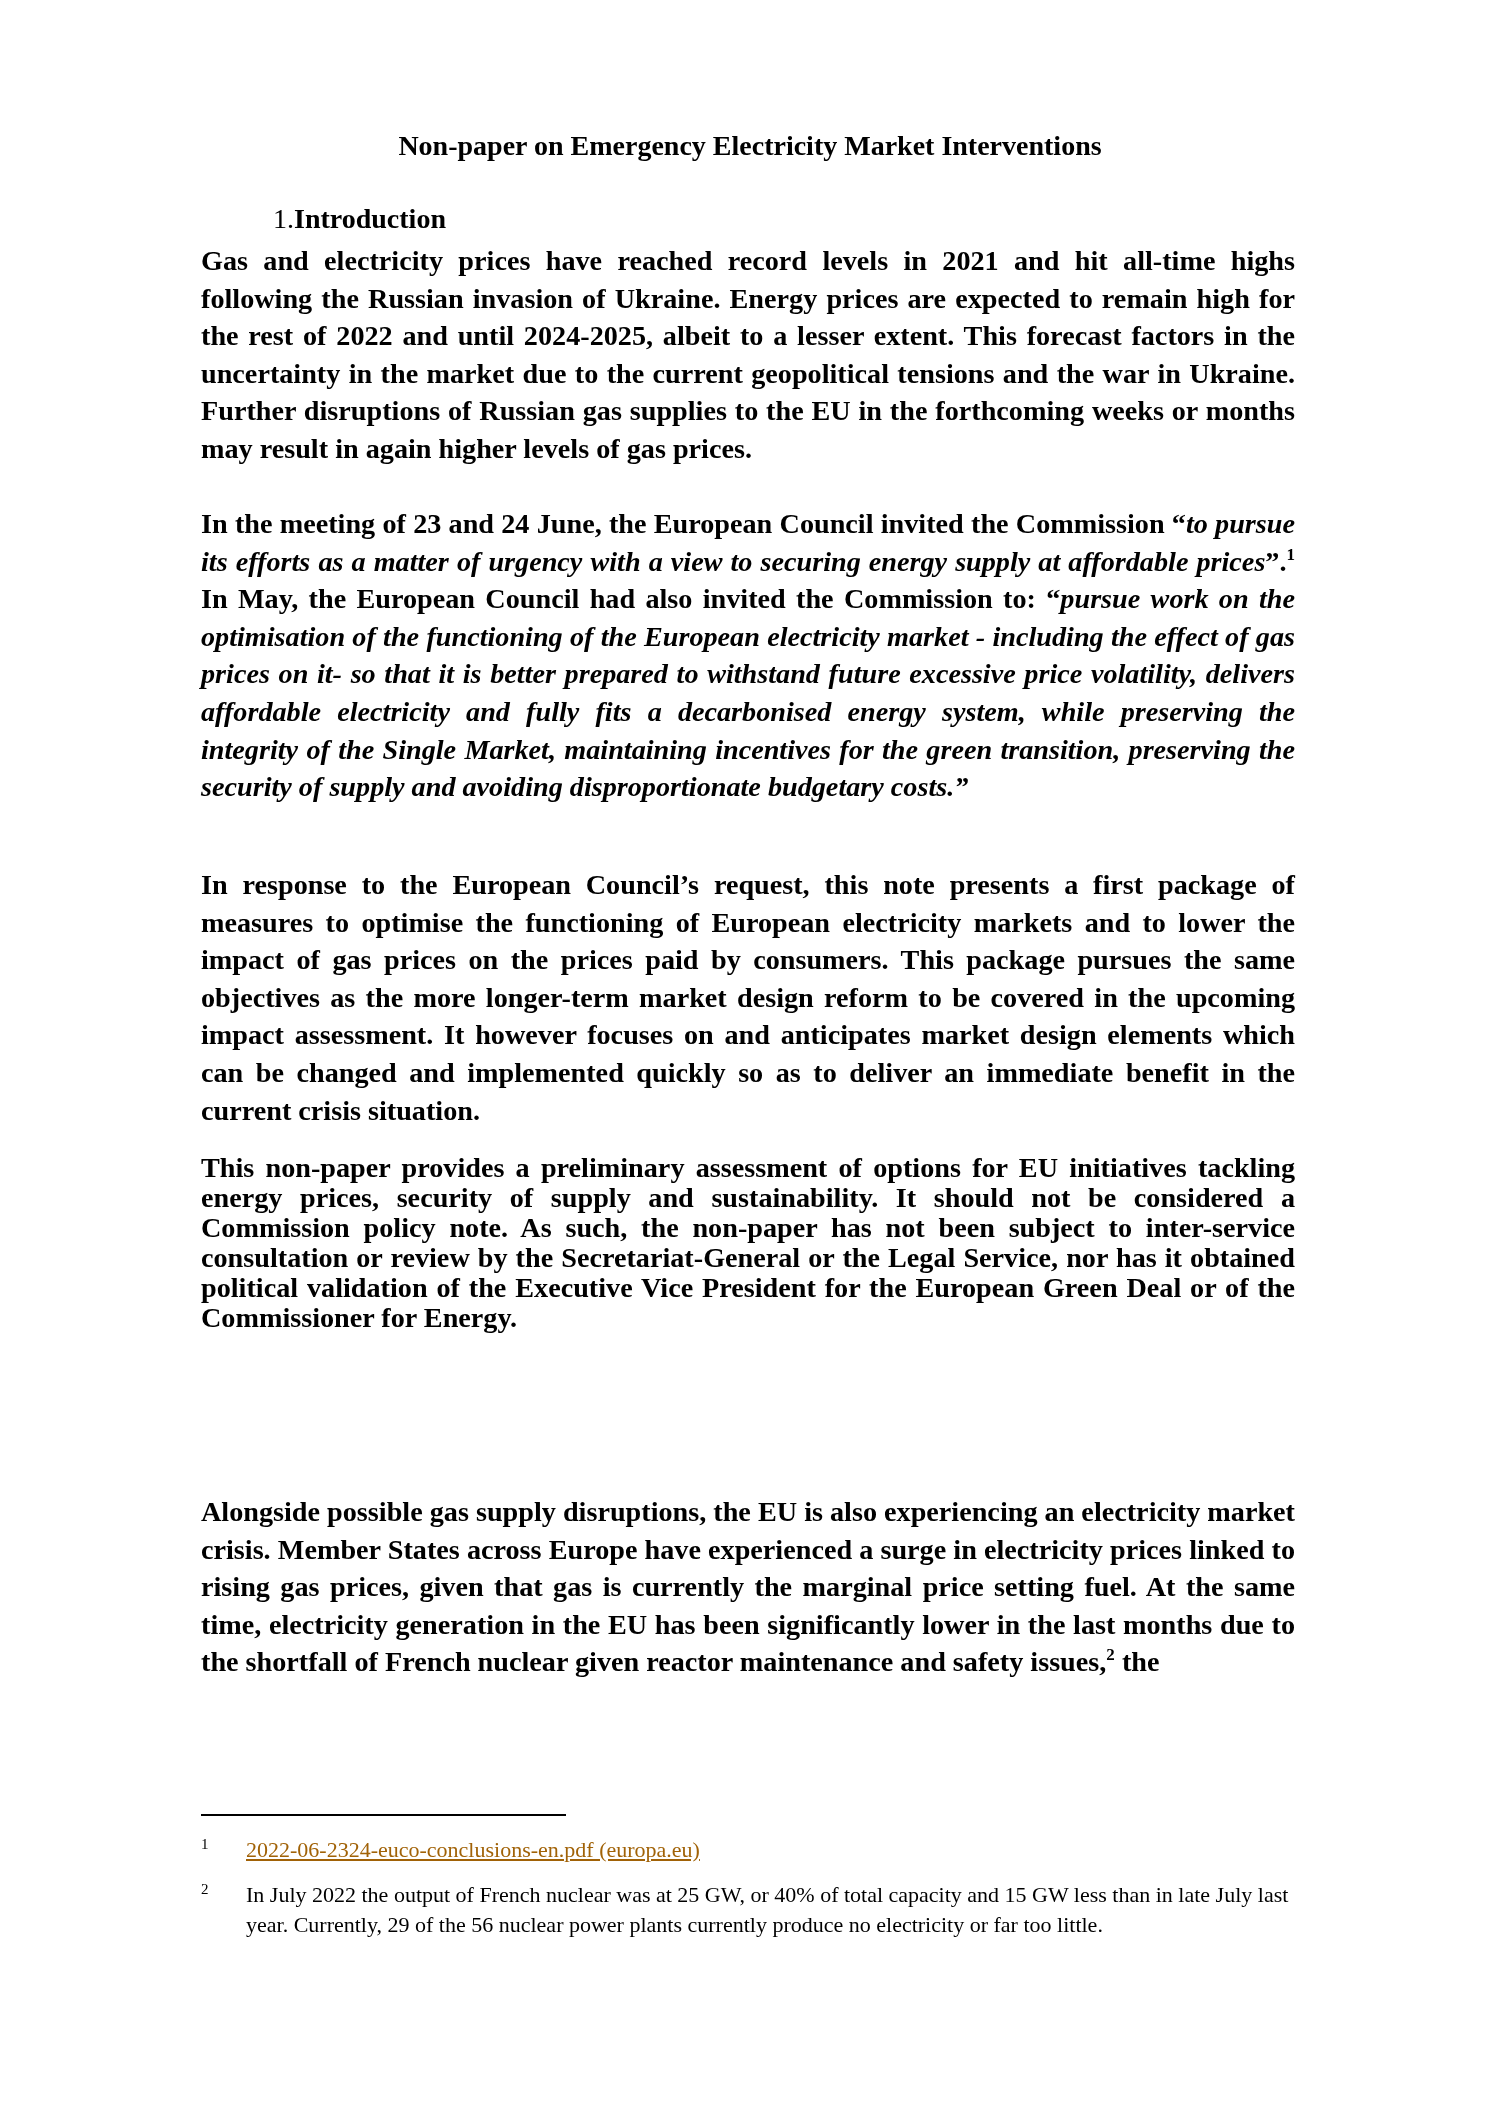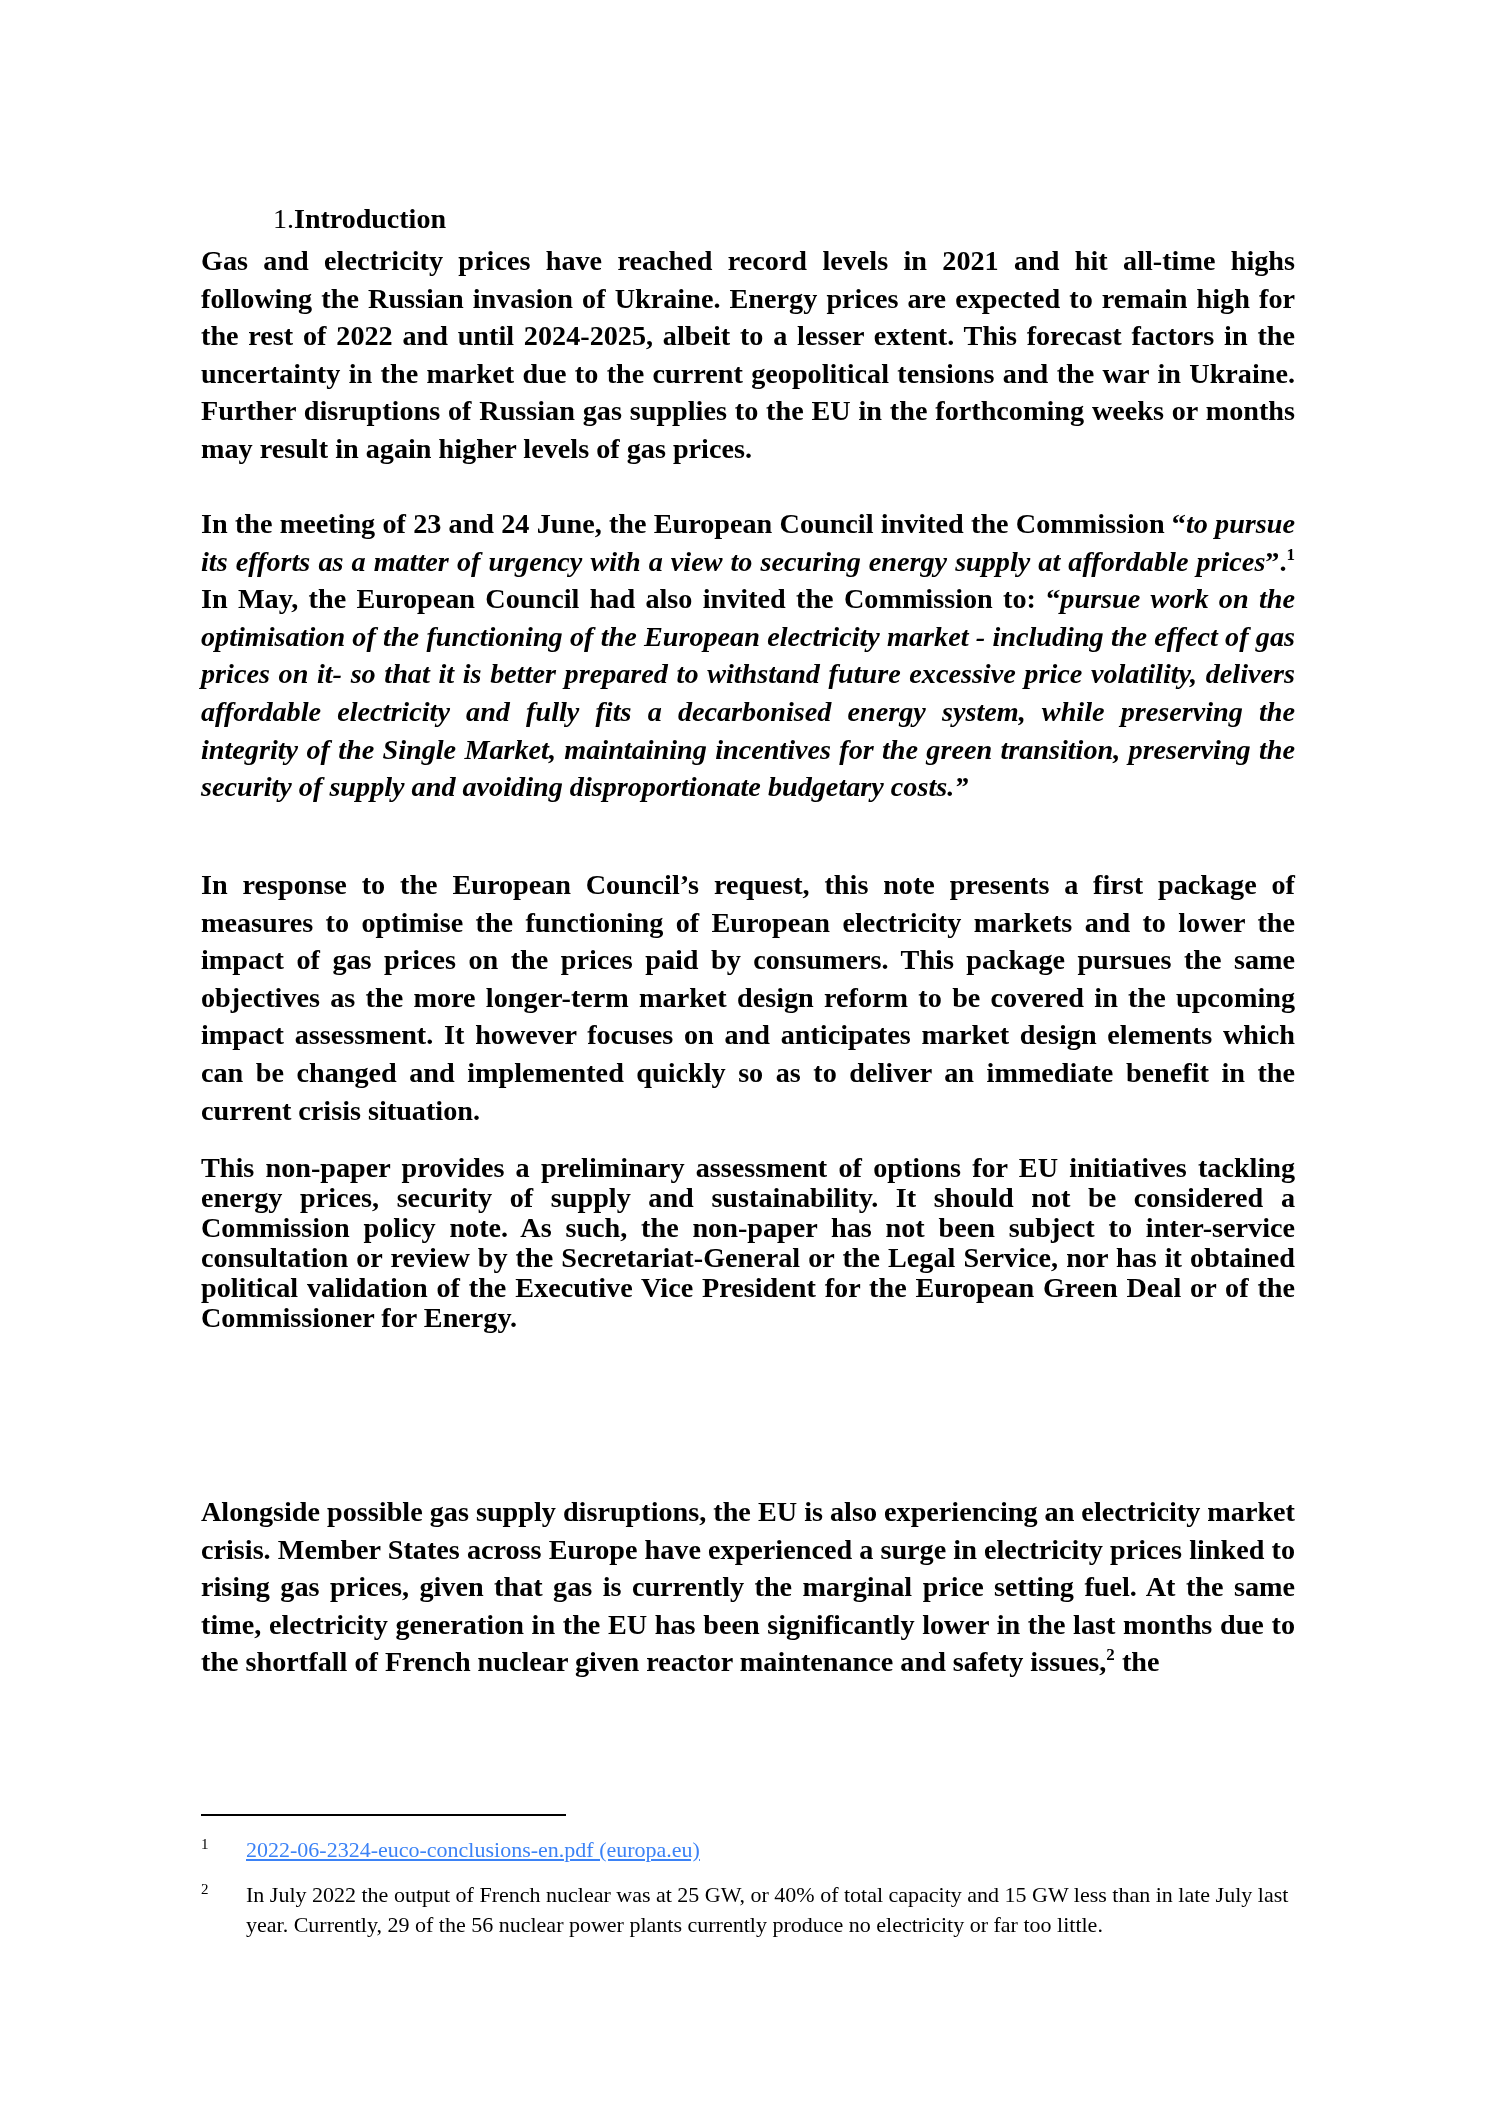--- a/index.html
+++ b/index.html
@@ -14,27 +14,28 @@
   .h2 .num { display: inline-block; width: 52px; }
   .para { position: absolute; left: 201px; width: 1094px; font-size: 28.2px; line-height: 37.6px;
           text-align: justify; font-weight: bold; }
   .para.tight { line-height: 30px; }
   .para i { font-style: italic; }
   sup { font-size: 17px; line-height: 0; vertical-align: 0; position: relative; top: -11px; }
   .rule { position: absolute; left: 201px; top: 1814px; width: 365px; height: 2px; background: #000; }
   .fn { position: absolute; left: 201px; width: 1094px; font-size: 22px; line-height: 29.5px; }
   .fn .fnum { position: absolute; left: 0; top: -5px; font-size: 15px; }
   .fn .fbody { margin-left: 45px; display: block; text-align: left; }
-  .fn a { color: #3b82f6; text-decoration: underline; }
+  .fn a { color: #a16207; text-decoration: underline; }
 </style>
 </head>
 <body>
 
 <div class="page">
 
+  <div class="title">Non-paper on Emergency Electricity Market Interventions</div>
 
   <div class="h1" style="top:201px;">
     <span class="num">1.</span><span>Introduction</span>
   </div>
 
   <p class="para" style="top:242px; margin:0;">Gas and electricity prices have reached record levels in 2021 and hit all-time highs following the Russian invasion of Ukraine. Energy prices are expected to remain high for the rest of 2022 and until 2024-2025, albeit to a lesser extent. This forecast factors in the uncertainty in the market due to the current geopolitical tensions and the war in Ukraine. Further disruptions of Russian gas supplies to the EU in the forthcoming weeks or months may result in again higher levels of gas prices.</p>
 
   <p class="para" style="top:505px; margin:0;"><span>In the meeting of 23 and 24 June, the European Council invited the Commission “</span><i>to pursue its efforts as a matter of urgency with a view to securing energy supply at affordable prices</i><span>”.</span><sup>1</sup><span> In May, the European Council had also invited the Commission to:  “</span><i>pursue work on the optimisation of the functioning of the European electricity market - including the effect of gas prices on it- so that it is better prepared to withstand future excessive price volatility, delivers affordable electricity and fully fits a decarbonised energy system, while preserving the integrity of the Single Market, maintaining incentives for the green transition, preserving the security of supply and avoiding disproportionate budgetary costs.”</i></p>
 
   <p class="para" style="top:866px; margin:0;">In response to the European Council’s request, this note presents a first package of measures to optimise the functioning of European electricity markets and to lower the impact of gas prices on the prices paid by consumers. This package pursues the same objectives as the more longer-term market design reform to be covered in the upcoming impact assessment. It however focuses on and anticipates market design elements which can be changed and implemented quickly so as to deliver an immediate benefit in the current crisis situation.</p>

